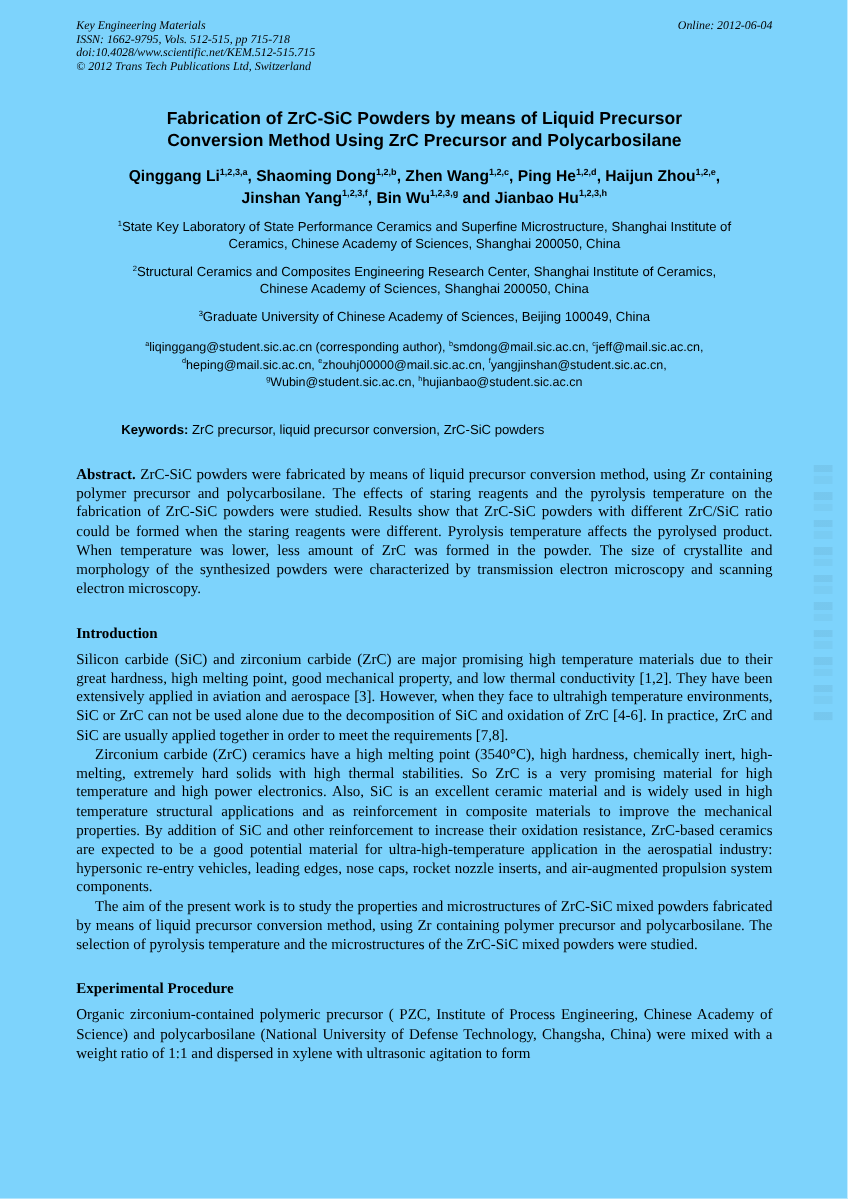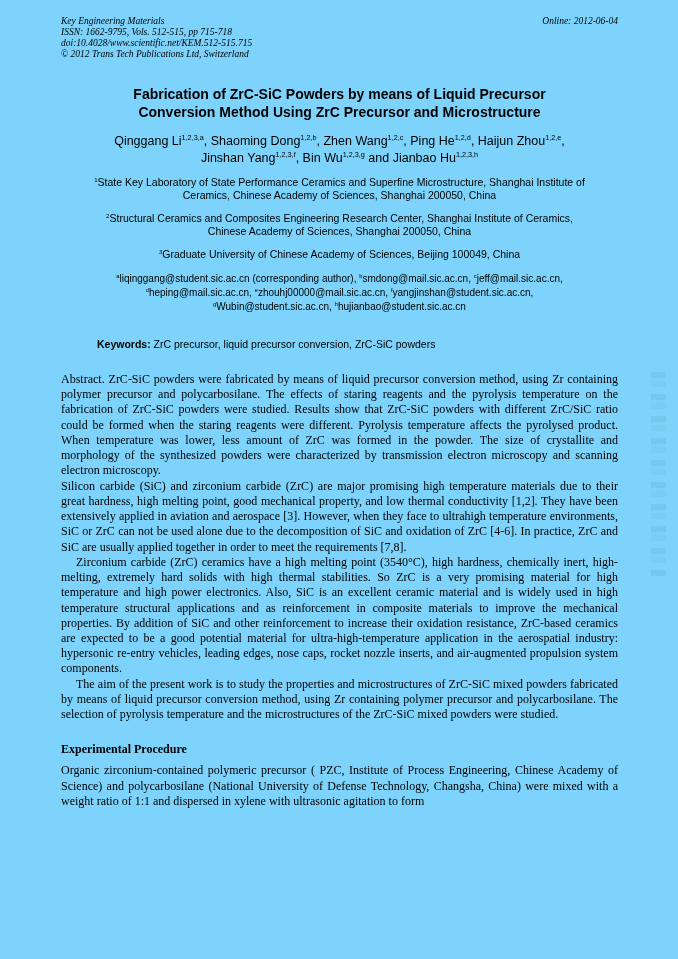--- a/index.html
+++ b/index.html
@@ -40,20 +40,21 @@
     max-width: 480px;
     margin: 26px auto 0;
   }
   .authors {
     font-family: "Liberation Sans", sans-serif;
     font-size: 12.5px;
     line-height: 1.35;
     text-align: center;
     max-width: 480px;
     margin: 12px auto 0;
+    font-weight: bold;
   }
   sup {
     font-size: 58%;
     line-height: 0;
   }
   .affil {
     font-family: "Liberation Sans", sans-serif;
     font-size: 10.5px;
     line-height: 1.28;
     text-align: center;
@@ -75,21 +76,21 @@
     padding-left: 36px;
   }
   .keywords .kw-label { font-weight: bold; }
 
   .abstract {
     font-size: 12px;
     line-height: 1.27;
     text-align: justify;
     margin: 22px 0 0;
   }
-  .abstract .ab-label { font-weight: normal; }
+  .abstract .ab-label { font-weight: bold; }
 
   .section-heading {
     font-family: "Liberation Serif", serif;
     font-size: 12px;
     font-weight: bold;
     margin: 20px 0 6px;
   }
   .body-par {
     font-size: 12px;
     line-height: 1.27;
@@ -123,38 +124,39 @@
   <div class="header">
     <div class="header-left">
       <div>Key Engineering Materials</div>
       <div>ISSN: 1662-9795, Vols. 512-515, pp 715-718</div>
       <div>doi:10.4028/www.scientific.net/KEM.512-515.715</div>
       <div>© 2012 Trans Tech Publications Ltd, Switzerland</div>
     </div>
     <div class="header-right">Online: 2012-06-04</div>
   </div>
 
-  <h1 class="title">Fabrication of ZrC-SiC Powders by means of Liquid Precursor Conversion Method Using ZrC Precursor and Microstructure</h1>
+  <h1 class="title">Fabrication of ZrC-SiC Powders by means of Liquid Precursor Conversion Method Using ZrC Precursor and Polycarbosilane</h1>
 
   <p class="authors">
     <span><span>Qinggang Li</span><sup>1,2,3,a</sup><span>, </span></span><span><span>Shaoming Dong</span><sup>1,2,b</sup><span>, </span></span><span><span>Zhen Wang</span><sup>1,2,c</sup><span>, </span></span><span><span>Ping He</span><sup>1,2,d</sup><span>, </span></span><span><span>Haijun Zhou</span><sup>1,2,e</sup><span>, </span></span><span><span>Jinshan Yang</span><sup>1,2,3,f</sup><span>, </span></span><span><span>Bin Wu</span><sup>1,2,3,g</sup><span> and </span></span><span><span>Jianbao Hu</span><sup>1,2,3,h</sup><span></span></span>
   </p>
 
   <p class="affil"><sup>1</sup><span>State Key Laboratory of State Performance Ceramics and Superfine Microstructure, Shanghai Institute of Ceramics, Chinese Academy of Sciences, Shanghai 200050, China</span></p>
   <p class="affil"><sup>2</sup><span>Structural Ceramics and Composites Engineering Research Center, Shanghai Institute of Ceramics, Chinese Academy of Sciences, Shanghai 200050, China</span></p>
   <p class="affil"><sup>3</sup><span>Graduate University of Chinese Academy of Sciences, Beijing 100049, China</span></p>
 
   <p class="emails">
     <span><sup>a</sup><span>liqinggang@student.sic.ac.cn</span><span> (corresponding author), </span></span><span><sup>b</sup><span>smdong@mail.sic.ac.cn</span><span>, </span></span><span><sup>c</sup><span>jeff@mail.sic.ac.cn</span><span>, </span></span><span><sup>d</sup><span>heping@mail.sic.ac.cn</span><span>, </span></span><span><sup>e</sup><span>zhouhj00000@mail.sic.ac.cn</span><span>, </span></span><span><sup>f</sup><span>yangjinshan@student.sic.ac.cn</span><span>, </span></span><span><sup>g</sup><span>Wubin@student.sic.ac.cn</span><span>, </span></span><span><sup>h</sup><span>hujianbao@student.sic.ac.cn</span><span></span></span>
   </p>
 
   <p class="keywords"><span class="kw-label">Keywords:</span><span> ZrC precursor, liquid precursor conversion, ZrC-SiC powders</span></p>
 
   <p class="abstract"><span class="ab-label">Abstract.</span><span> ZrC-SiC powders were fabricated by means of liquid precursor conversion method, using Zr containing polymer precursor and polycarbosilane. The effects of staring reagents and the pyrolysis temperature on the fabrication of ZrC-SiC powders were studied. Results show that ZrC-SiC powders with different ZrC/SiC ratio could be formed when the staring reagents were different. Pyrolysis temperature affects the pyrolysed product. When temperature was lower, less amount of ZrC was formed in the powder. The size of crystallite and morphology of the synthesized powders were characterized by transmission electron microscopy and scanning electron microscopy.</span></p>
 
+  <h2 class="section-heading">Introduction</h2>
   <p class="body-par">Silicon carbide (SiC) and zirconium carbide (ZrC) are major promising high temperature materials due to their great hardness, high melting point, good mechanical property, and low thermal conductivity [1,2]. They have been extensively applied in aviation and aerospace [3]. However, when they face to ultrahigh temperature environments, SiC or ZrC can not be used alone due to the decomposition of SiC and oxidation of ZrC [4-6]. In practice, ZrC and SiC are usually applied together in order to meet the requirements [7,8].</p>
   <p class="body-par indent">Zirconium carbide (ZrC) ceramics have a high melting point (3540°C), high hardness, chemically inert, high-melting, extremely hard solids with high thermal stabilities. So ZrC is a very promising material for high temperature and high power electronics. Also, SiC is an excellent ceramic material and is widely used in high temperature structural applications and as reinforcement in composite materials to improve the mechanical properties. By addition of SiC and other reinforcement to increase their oxidation resistance, ZrC-based ceramics are expected to be a good potential material for ultra-high-temperature application in the aerospatial industry: hypersonic re-entry vehicles, leading edges, nose caps, rocket nozzle inserts, and air-augmented propulsion system components.</p>
   <p class="body-par indent">The aim of the present work is to study the properties and microstructures of ZrC-SiC mixed powders fabricated by means of liquid precursor conversion method, using Zr containing polymer precursor and polycarbosilane. The selection of pyrolysis temperature and the microstructures of the ZrC-SiC mixed powders were studied.</p>
 
   <h2 class="section-heading">Experimental Procedure</h2>
   <p class="body-par">Organic zirconium-contained polymeric precursor ( PZC, Institute of Process Engineering, Chinese Academy of Science) and polycarbosilane (National University of Defense Technology, Changsha, China) were mixed with a weight ratio of 1:1 and dispersed in xylene with ultrasonic agitation to form</p>
 
   <div class="watermark"></div>
 
 </div>

